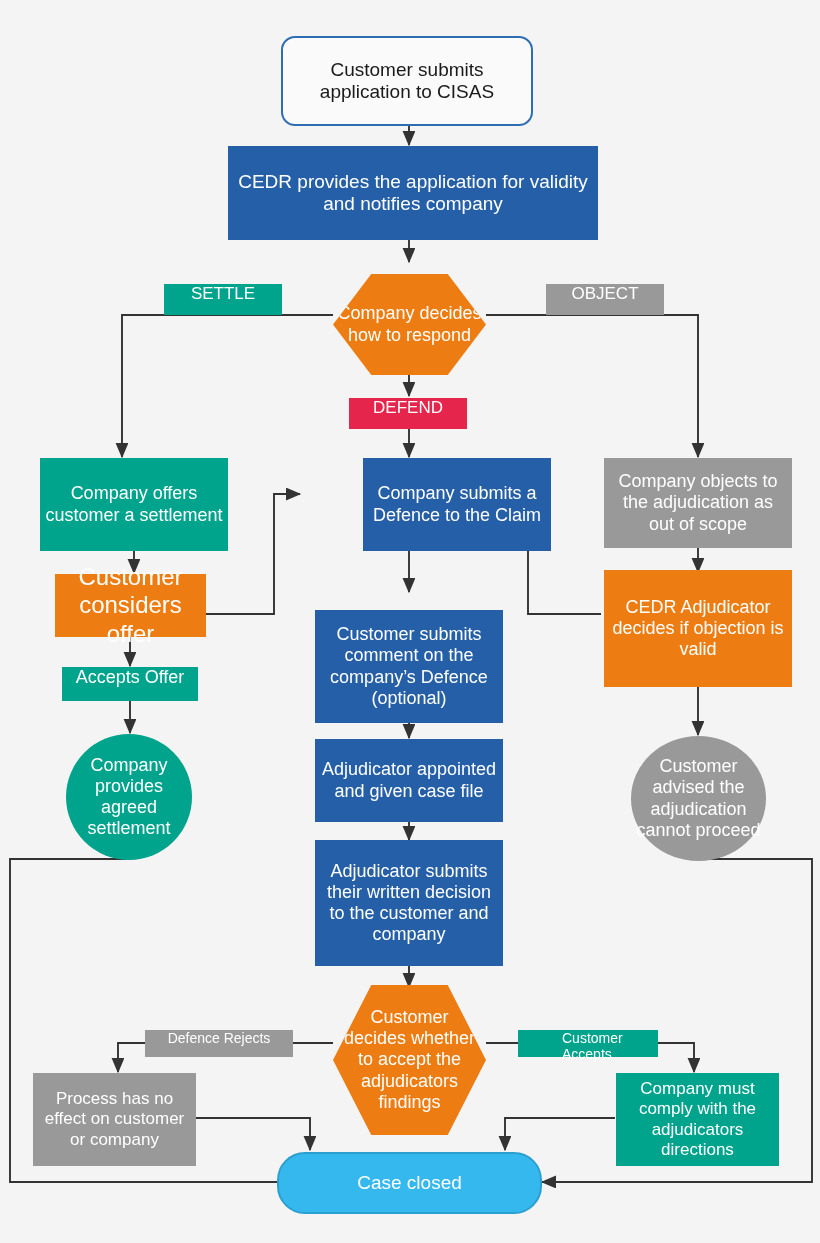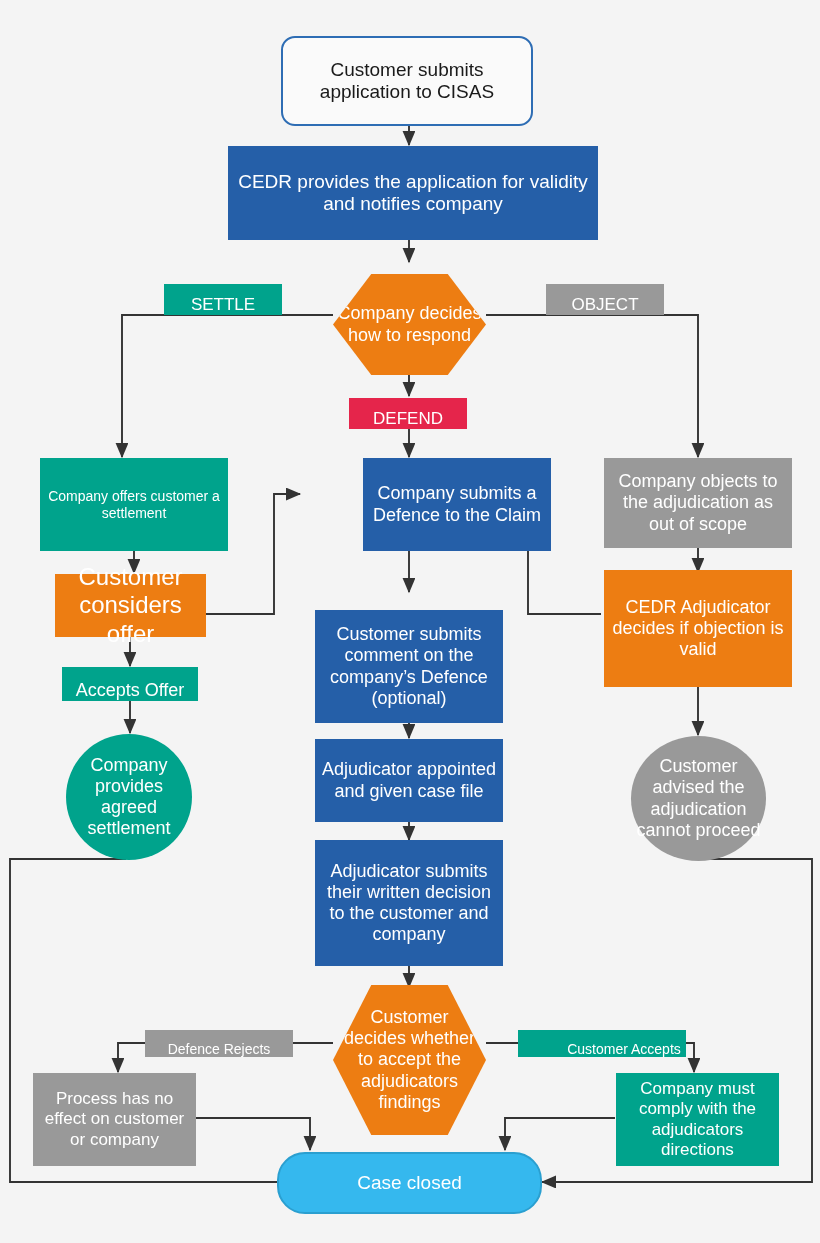--- a/index.html
+++ b/index.html
@@ -8,21 +8,21 @@
   #svg-layer{position:absolute;left:0;top:0;width:820px;height:1243px;}
   .node{position:absolute;display:flex;align-items:center;justify-content:center;
         text-align:center;box-sizing:border-box;color:#ffffff;line-height:1.18;}
   .node span{display:block;width:100%;padding:0 4px;}
   .rect{}
   .rounded-start{background:#fafafa;border:2px solid #2e6db4;border-radius:14px;color:#1a1a1a;}
   .rounded-end{background:#35b8ee;border:2px solid #2a9fd0;border-radius:28px;color:#ffffff;}
   .circle{border-radius:50%;}
   .hex{color:#fff;}
   .hex-inner{position:relative;z-index:2;width:100%;}
-  .label-tag{position:absolute;display:flex;align-items:flex-end;justify-content:center;
+  .label-tag{position:absolute;display:flex;align-items:flex-start;justify-content:center;
              color:#ffffff;box-sizing:border-box;z-index:3;}
   .c-blue{background:#255fa8;}
   .c-teal{background:#00a38c;}
   .c-orange{background:#ed7d12;}
   .c-gray{background:#999999;}
   .c-red{background:#e5254b;}
 </style>
 </head>
 <body>
 
@@ -78,21 +78,21 @@
   <div class="label-tag c-teal" style="left:164px;top:284px;width:118px;height:31px;font-size:17px;">
     <span>SETTLE</span>
   </div>
   <div class="label-tag c-gray" style="left:546px;top:284px;width:118px;height:31px;font-size:17px;">
     <span>OBJECT</span>
   </div>
   <div class="label-tag c-red" style="left:349px;top:398px;width:118px;height:31px;font-size:17px;">
     <span>DEFEND</span>
   </div>
 
-  <div class="node rect c-teal" style="left:40px;top:458px;width:188px;height:93px;font-size:14px;">
+  <div class="node rect c-teal" style="left:40px;top:458px;width:188px;height:93px;font-size:18px;">
     <span>Company offers customer a settlement</span>
   </div>
 
   <div class="node rect c-orange" style="left:55px;top:574px;width:151px;height:63px;font-size:24px;">
     <span>Customer considers offer</span>
   </div>
 
   <div class="label-tag c-teal" style="left:62px;top:667px;width:136px;height:34px;font-size:18px;">
     <span>Accepts Offer</span>
   </div>
@@ -131,21 +131,21 @@
 
   <div class="node hex" style="left:333px;top:985px;width:153px;height:150px;font-size:18px;
               background:#ed7d12;
               clip-path:polygon(25% 0%,75% 0%,100% 50%,75% 100%,25% 100%,0% 50%);">
     <span class="hex-inner">Customer decides whether to accept the adjudicators findings</span>
   </div>
 
   <div class="label-tag c-gray" style="left:145px;top:1030px;width:148px;height:27px;font-size:14px;">
     <span>Defence Rejects</span>
   </div>
-  <div class="label-tag c-teal" style="left:518px;top:1030px;width:168px;height:27px;font-size:14px;padding-left:44px;">
+  <div class="label-tag c-teal" style="left:518px;top:1030px;width:140px;height:27px;font-size:14px;padding-left:44px;">
     <span>Customer Accepts</span>
   </div>
 
   <div class="node rect c-gray" style="left:33px;top:1073px;width:163px;height:93px;font-size:17px;">
     <span>Process has no effect on customer or company</span>
   </div>
 
   <div class="node rect c-teal" style="left:616px;top:1073px;width:163px;height:93px;font-size:17px;">
     <span>Company must comply with the adjudicators directions</span>
   </div>

